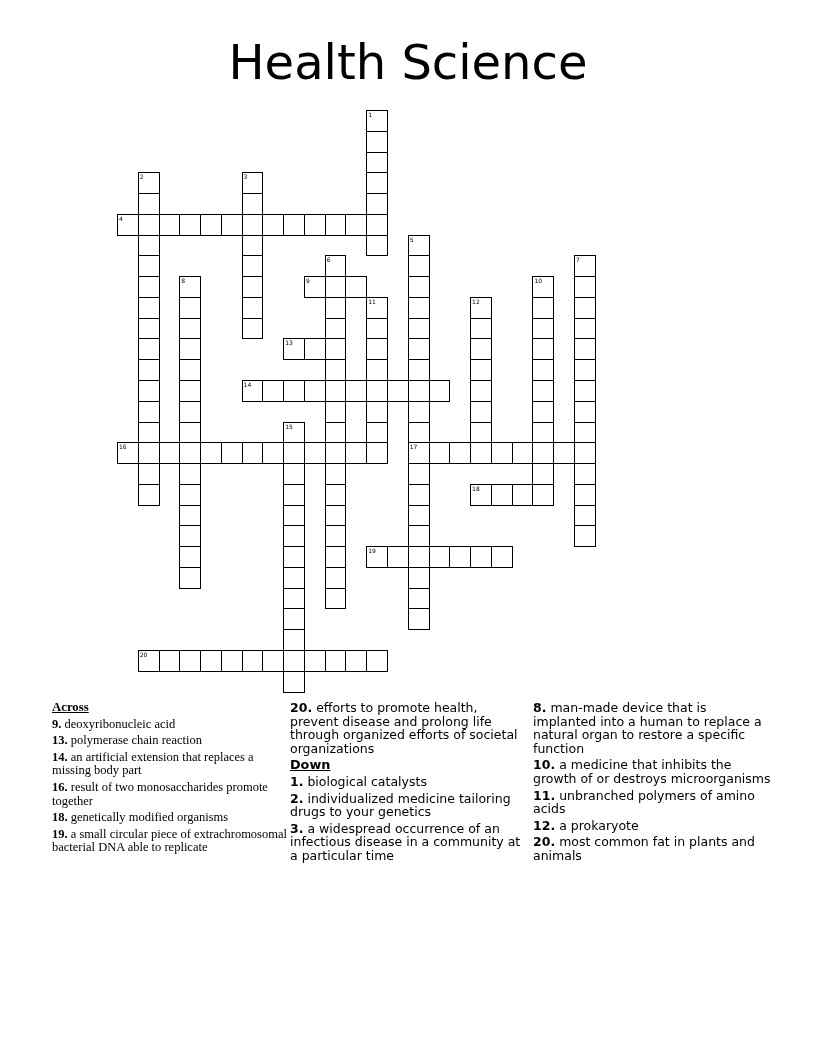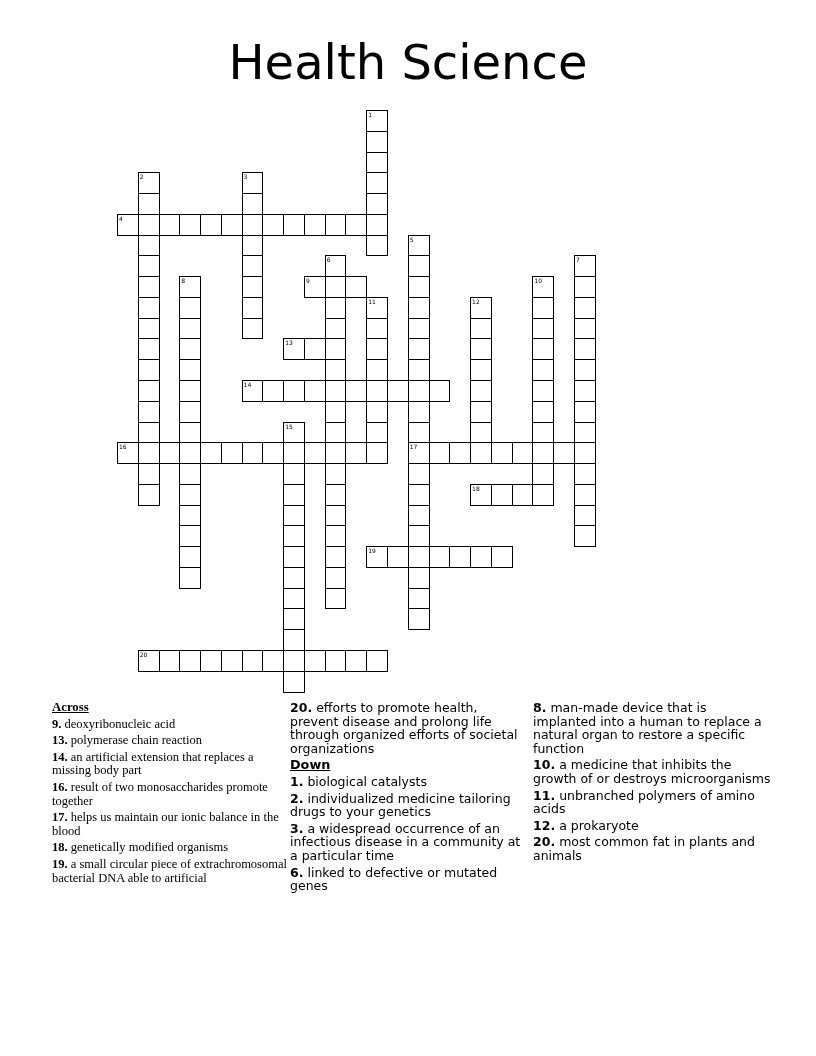--- a/index.html
+++ b/index.html
@@ -253,32 +253,30 @@
     <div class="cell" style="left: 345.47px; top: 650.02px;"></div>
     <div class="cell" style="left: 366.24px; top: 650.02px;"></div>
   </div>
 
 <div class="clues col1">
   <span class="heading">Across</span>
   <div class="clue"><b>9.</b> <span>deoxyribonucleic acid</span></div>
   <div class="clue"><b>13.</b> <span>polymerase chain reaction</span></div>
   <div class="clue"><b>14.</b> <span>an artificial extension that replaces a missing body part</span></div>
   <div class="clue"><b>16.</b> <span>result of two monosaccharides promote together</span></div>
-  <div class="clue"><b>17.</b> <span>helps us maintain our ionic balance in the blood</span></div>
   <div class="clue"><b>18.</b> <span>genetically modified organisms</span></div>
-  <div class="clue"><b>19.</b> <span>a small circular piece of extrachromosomal bacterial DNA able to artificial</span></div>
+  <div class="clue"><b>19.</b> <span>a small circular piece of extrachromosomal bacterial DNA able to replicate</span></div>
 </div>
 
 <div class="clues col2">
   <div class="clue"><b>20.</b> <span>efforts to promote health, prevent disease and prolong life through organized efforts of societal organizations</span></div>
   <span class="heading">Down</span>
   <div class="clue"><b>1.</b> <span>biological catalysts</span></div>
   <div class="clue"><b>2.</b> <span>individualized medicine tailoring drugs to your genetics</span></div>
   <div class="clue"><b>3.</b> <span>a widespread occurrence of an infectious disease in a community at a particular time</span></div>
-  <div class="clue"><b>6.</b> <span>linked to defective or mutated genes</span></div>
 </div>
 
 <div class="clues col3">
   <div class="clue"><b>8.</b> <span>man-made device that is implanted into a human to replace a natural organ to restore a specific function</span></div>
   <div class="clue"><b>10.</b> <span>a medicine that inhibits the growth of or destroys microorganisms</span></div>
   <div class="clue"><b>11.</b> <span>unbranched polymers of amino acids</span></div>
   <div class="clue"><b>12.</b> <span>a prokaryote</span></div>
   <div class="clue"><b>20.</b> <span>most common fat in plants and animals</span></div>
 </div>
 

